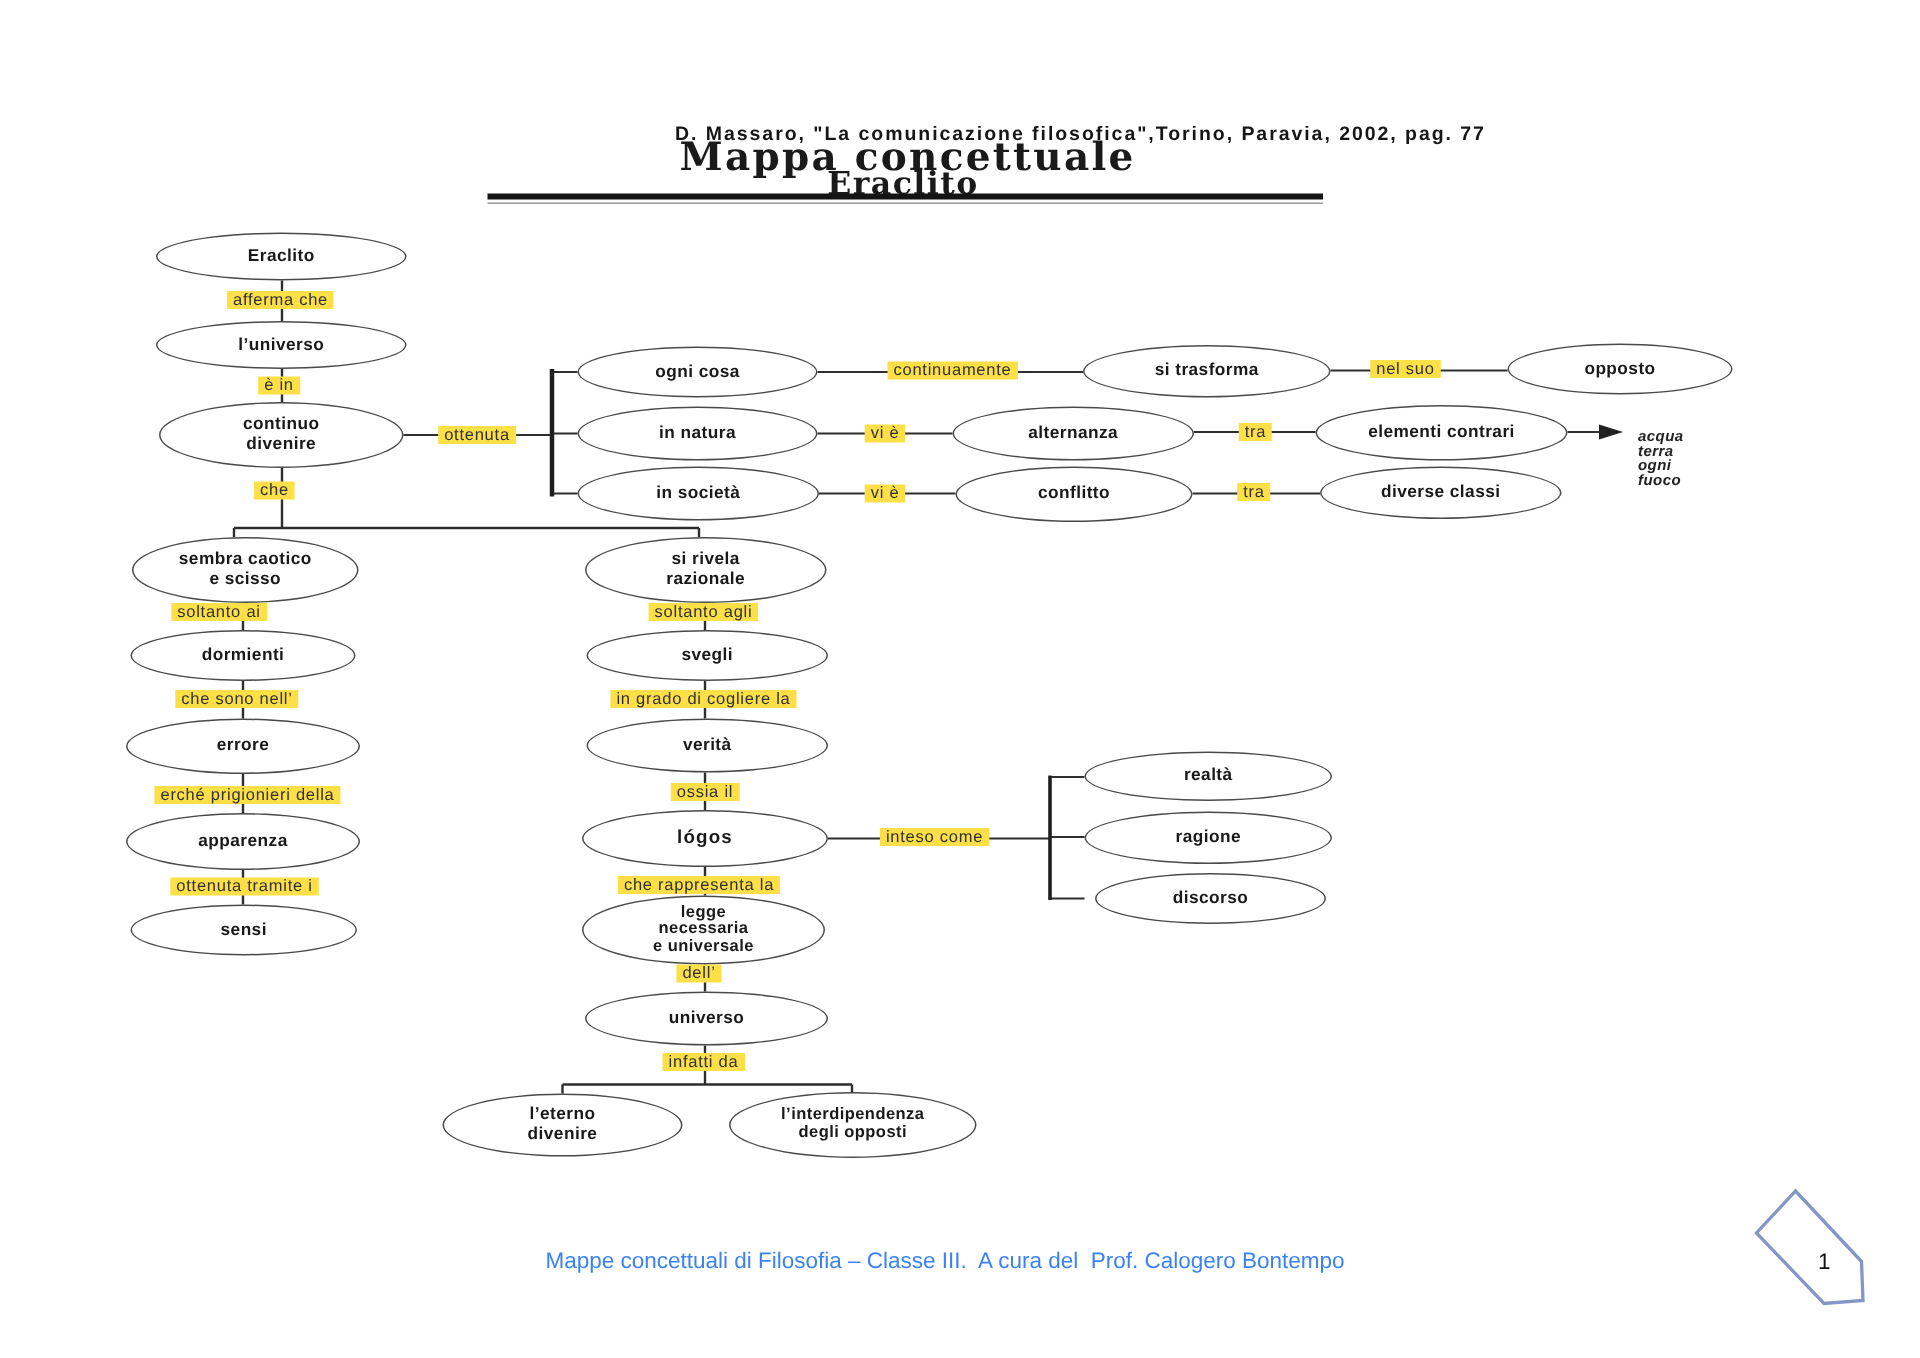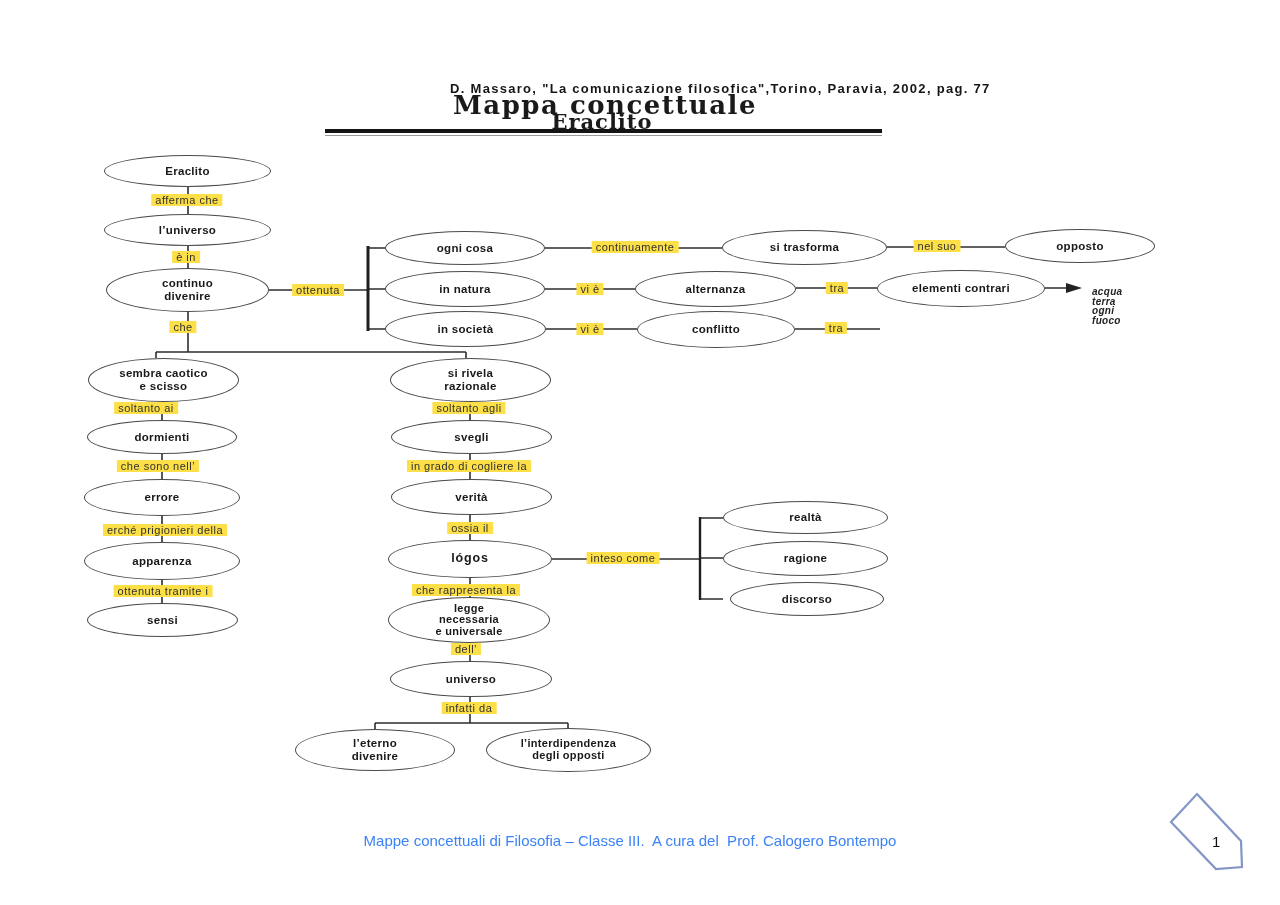--- a/index.html
+++ b/index.html
@@ -98,20 +98,21 @@
   <div class="node" style="left:106px;top:268px;width:163px;height:44px">continuo
 divenire</div>
   <div class="node" style="left:722px;top:230px;width:165px;height:35px">si trasforma</div>
   <div class="node" style="left:385px;top:231px;width:160px;height:34px">ogni cosa</div>
   <div class="node" style="left:1005px;top:229px;width:150px;height:34px">opposto</div>
   <div class="node" style="left:385px;top:271px;width:160px;height:36px">in natura</div>
   <div class="node" style="left:635px;top:271px;width:161px;height:36px">alternanza</div>
   <div class="node" style="left:877px;top:270px;width:168px;height:37px">elementi contrari</div>
   <div class="node" style="left:385px;top:311px;width:161px;height:36px">in società</div>
   <div class="node" style="left:637px;top:311px;width:158px;height:37px">conflitto</div>
+  <div class="node" style="left:880px;top:311px;width:161px;height:35px">diverse classi</div>
   <div class="node" style="left:88px;top:358px;width:151px;height:44px">sembra caotico
 e scisso</div>
   <div class="node" style="left:87px;top:420px;width:150px;height:34px">dormienti</div>
   <div class="node" style="left:84px;top:479px;width:156px;height:37px">errore</div>
   <div class="node" style="left:84px;top:542px;width:156px;height:38px">apparenza</div>
   <div class="node" style="left:87px;top:603px;width:151px;height:34px">sensi</div>
   <div class="node" style="left:390px;top:358px;width:161px;height:44px">si rivela
 razionale</div>
   <div class="node" style="left:391px;top:420px;width:161px;height:34px">svegli</div>
   <div class="node" style="left:391px;top:479px;width:161px;height:36px">verità</div>

